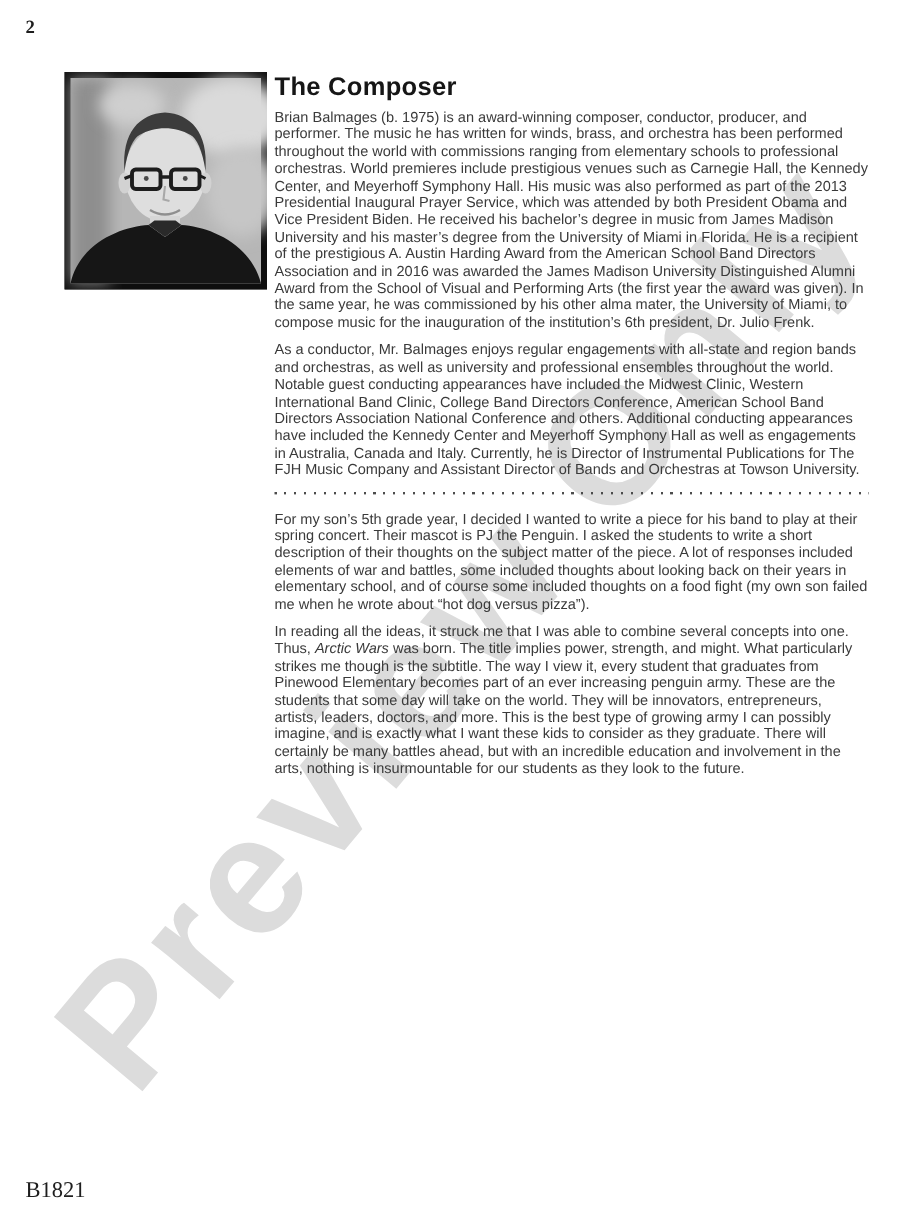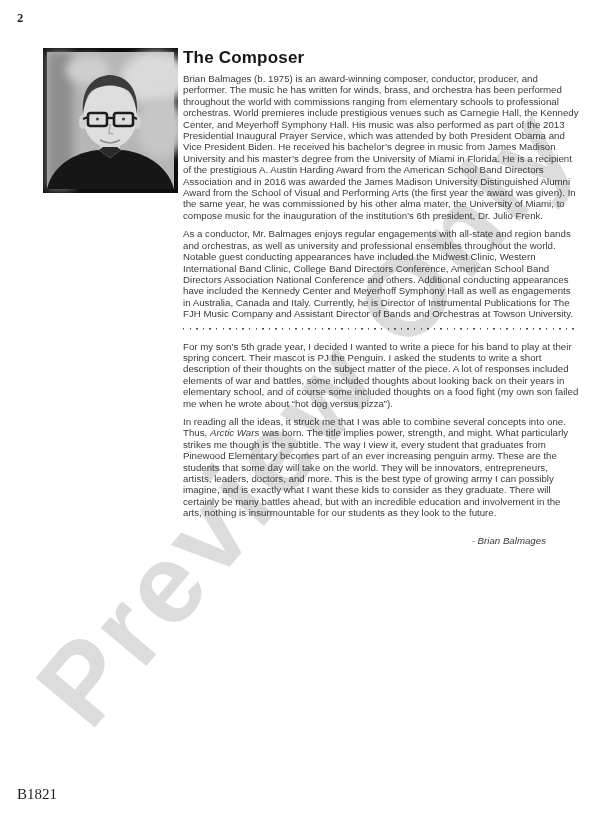--- a/index.html
+++ b/index.html
@@ -154,19 +154,18 @@
 
     <h2 class="section-heading">The Composer</h2>
     <p>Brian Balmages (b. 1975) is an award-winning composer, conductor, producer, and performer. The music he has written for winds, brass, and orchestra has been performed throughout the world with commissions ranging from elementary schools to professional orchestras. World premieres include prestigious venues such as Carnegie Hall, the Kennedy Center, and Meyerhoff Symphony Hall. His music was also performed as part of the 2013 Presidential Inaugural Prayer Service, which was attended by both President Obama and Vice President Biden. He received his bachelor’s degree in music from James Madison University and his master’s degree from the University of Miami in Florida. He is a recipient of the prestigious A. Austin Harding Award from the American School Band Directors Association and in 2016 was awarded the James Madison University Distinguished Alumni Award from the School of Visual and Performing Arts (the first year the award was given). In the same year, he was commissioned by his other alma mater, the University of Miami, to compose music for the inauguration of the institution’s 6th president, Dr. Julio Frenk.</p>
     <p>As a conductor, Mr. Balmages enjoys regular engagements with all-state and region bands and orchestras, as well as university and professional ensembles throughout the world. Notable guest conducting appearances have included the Midwest Clinic, Western International Band Clinic, College Band Directors Conference, American School Band Directors Association National Conference and others. Additional conducting appearances have included the Kennedy Center and Meyerhoff Symphony Hall as well as engagements in Australia, Canada and Italy. Currently, he is Director of Instrumental Publications for The FJH Music Company and Assistant Director of Bands and Orchestras at Towson University.</p>
 
     <div class="dotted-divider"></div>
 
     <p>For my son’s 5th grade year, I decided I wanted to write a piece for his band to play at their spring concert. Their mascot is PJ the Penguin. I asked the students to write a short description of their thoughts on the subject matter of the piece. A lot of responses included elements of war and battles, some included thoughts about looking back on their years in elementary school, and of course some included thoughts on a food fight (my own son failed me when he wrote about “hot dog versus pizza”).</p>
     <p>In reading all the ideas, it struck me that I was able to combine several concepts into one. Thus, <em>Arctic Wars</em> was born. The title implies power, strength, and might. What particularly strikes me though is the subtitle. The way I view it, every student that graduates from Pinewood Elementary becomes part of an ever increasing penguin army. These are the students that some day will take on the world. They will be innovators, entrepreneurs, artists, leaders, doctors, and more. This is the best type of growing army I can possibly imagine, and is exactly what I want these kids to consider as they graduate. There will certainly be many battles ahead, but with an incredible education and involvement in the arts, nothing is insurmountable for our students as they look to the future.</p>
 
-    <div class="signature">- Brian Balmages</div>
 
   </div>
 
   <div class="catalog-number">B1821</div>
 
 </div>
 
 </body></html>

